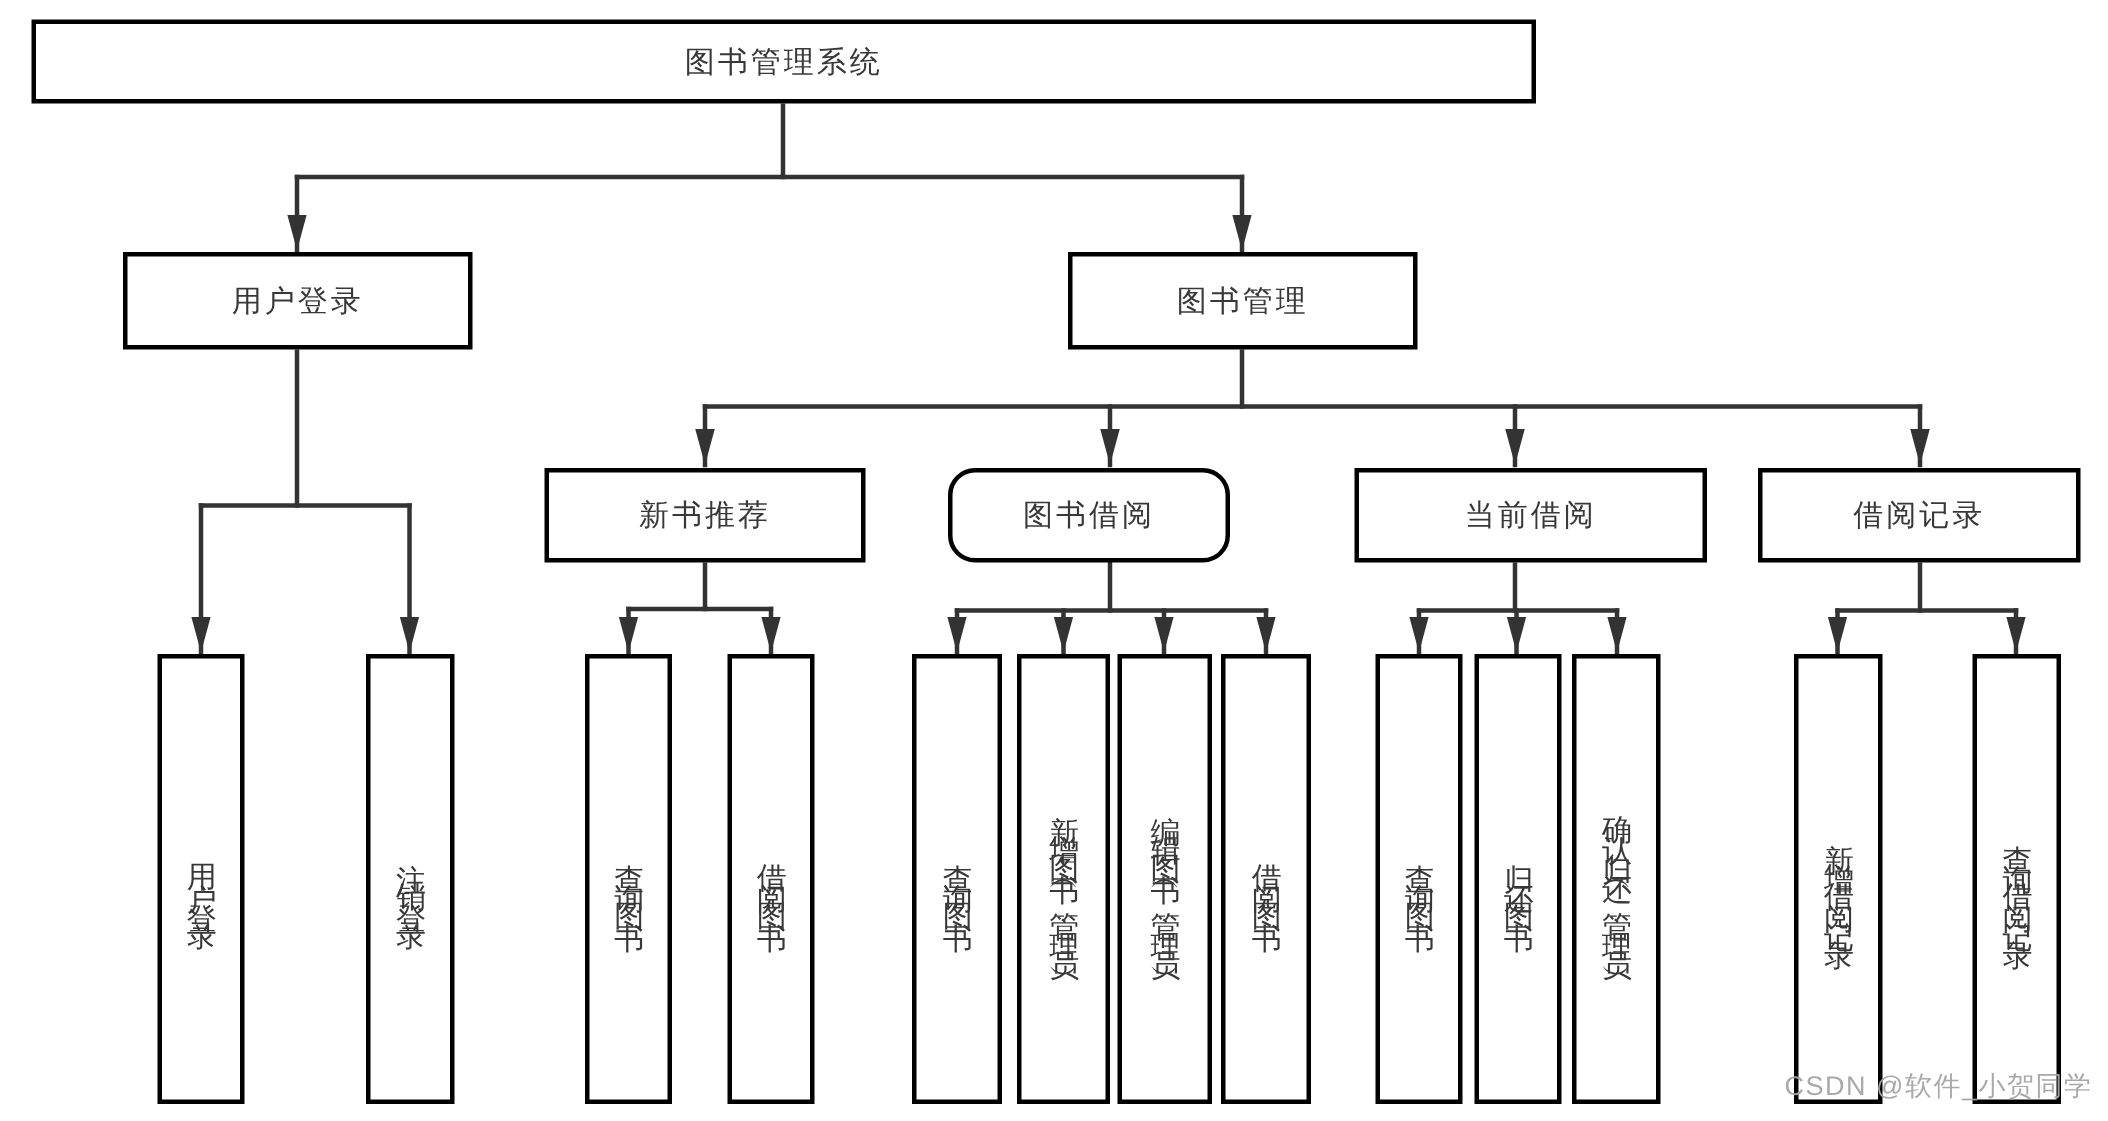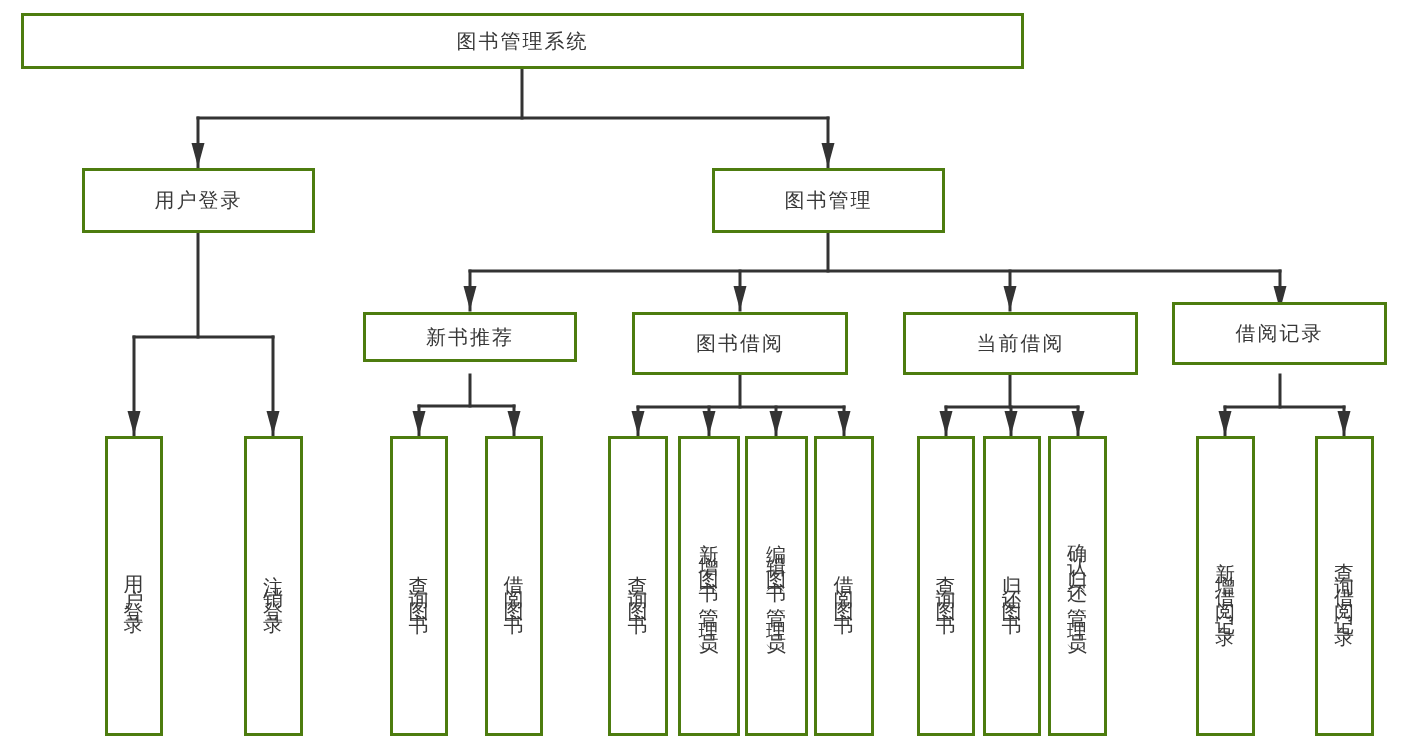--- a/index.html
+++ b/index.html
@@ -8,21 +8,21 @@
     width:1405px;height:747px;
     background:#ffffff;
     font-family:"Liberation Sans","DejaVu Sans",sans-serif;
     overflow:hidden;
   }
   #wires{position:absolute;left:0;top:0;width:1405px;height:747px;}
   .box{
     position:absolute;
     box-sizing:border-box;
     background:#ffffff;
-    border:3px solid #4d7c0f;
+    border:3px solid #000000;
     display:flex;
     align-items:center;
     justify-content:center;
     color:#383838;
     font-size:20px;
     letter-spacing:2px;
     z-index:2;
   }
   .box .lbl{white-space:nowrap;}
   .box.v .lbl{
@@ -100,30 +100,30 @@
   <div id="nodes">
       <div class="box" style="left: 21px; top: 13px; width: 1003px; height: 56px;">
         <span class="lbl">图书管理系统</span>
       </div>
       <div class="box" style="left: 82px; top: 168px; width: 233px; height: 65px;">
         <span class="lbl">用户登录</span>
       </div>
       <div class="box" style="left: 712px; top: 168px; width: 233px; height: 65px; text-align: right;">
         <span class="lbl">图书管理</span>
       </div>
-      <div class="box" style="left: 363px; top: 312px; width: 214px; height: 50px;">
+      <div class="box" style="left: 363px; top: 312px; width: 214px; height: 63px;">
         <span class="lbl">新书推荐</span>
       </div>
-      <div class="box" style="left: 632px; top: 312px; width: 216px; height: 63px;">
+      <div class="box" style="left: 632px; top: 312px; width: 188px; height: 63px; border-radius: 18px;">
         <span class="lbl">图书借阅</span>
       </div>
       <div class="box" style="left: 903px; top: 312px; width: 235px; height: 63px;">
         <span class="lbl">当前借阅</span>
       </div>
-      <div class="box" style="left: 1172px; top: 302px; width: 215px; height: 63px;">
+      <div class="box" style="left: 1172px; top: 312px; width: 215px; height: 63px;">
         <span class="lbl">借阅记录</span>
       </div>
       <div class="box v" style="left: 105px; top: 436px; width: 58px; height: 300px;">
         <span class="lbl">用户登录</span>
       </div>
       <div class="box v" style="left: 244px; top: 436px; width: 59px; height: 300px;">
         <span class="lbl">注销登录</span>
       </div>
       <div class="box v" style="left: 390px; top: 436px; width: 58px; height: 300px;">
         <span class="lbl">查询图书</span>
@@ -153,13 +153,14 @@
         <span class="lbl">确认归还（管理员）</span>
       </div>
       <div class="box v" style="left: 1196px; top: 436px; width: 59px; height: 300px;">
         <span class="lbl">新增借阅记录</span>
       </div>
       <div class="box v" style="left: 1315px; top: 436px; width: 59px; height: 300px;">
         <span class="lbl">查询借阅记录</span>
       </div>
     </div>
 
+  <div id="watermark">CSDN @软件_小贺同学</div>
 </div>
 
 </body></html>

